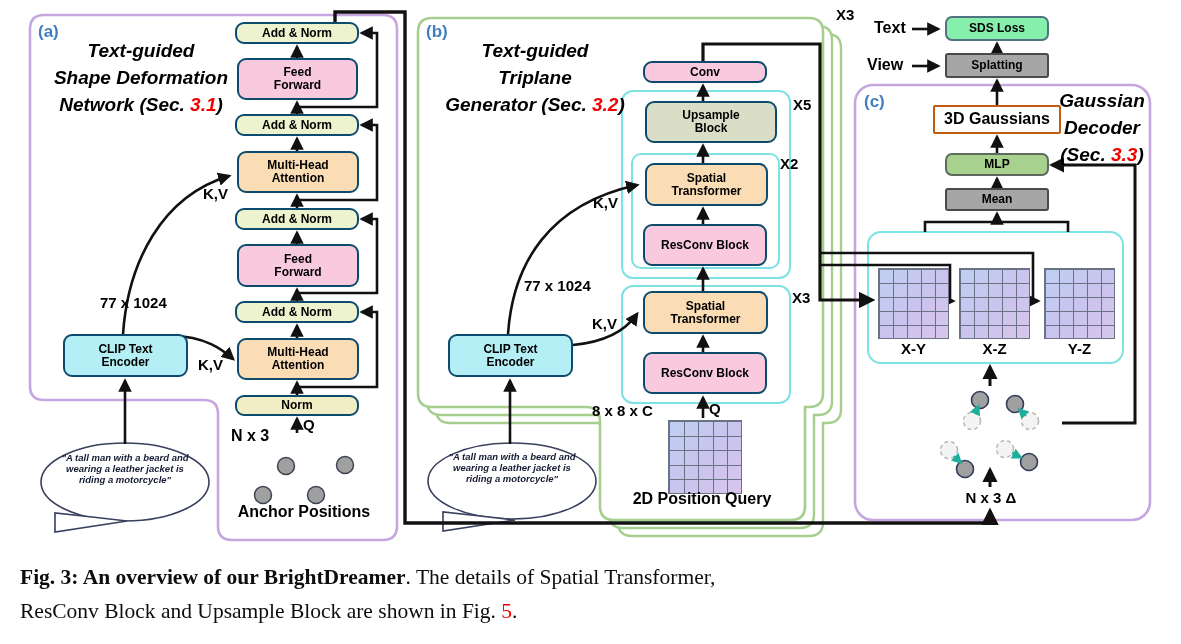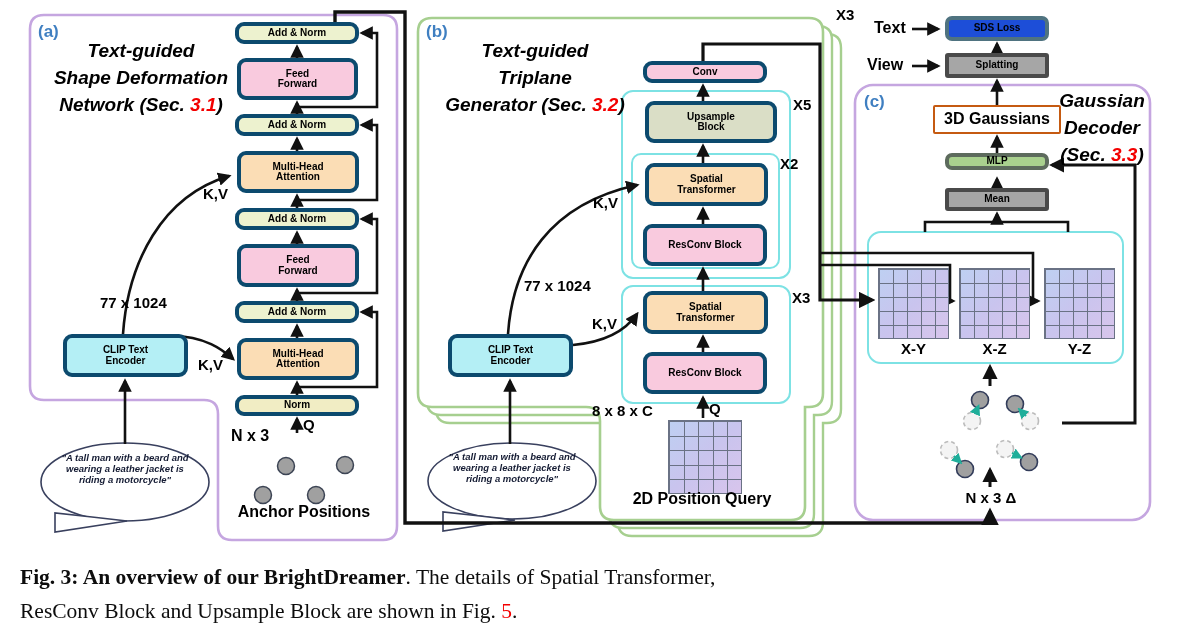--- a/index.html
+++ b/index.html
@@ -1,30 +1,30 @@
 <!DOCTYPE html>
 <html><head>
 <meta charset="utf-8">
 <style>
   html,body{margin:0;padding:0;background:#fff;}
   #fig{position:relative;width:1181px;height:644px;background:#fff;overflow:hidden;
        font-family:"Liberation Sans","DejaVu Sans",sans-serif;}
   #wires{position:absolute;left:0;top:0;z-index:1;}
-  .bx{position:absolute;border:4px solid #0c4a6e;border-radius:9px;display:flex;align-items:center;
-      justify-content:center;text-align:center;font-weight:700;font-size:10px;line-height:1.05;
+  .bx{position:absolute;border:2px solid #0c4a6e;border-radius:9px;display:flex;align-items:center;
+      justify-content:center;text-align:center;font-weight:700;font-size:12px;line-height:1.05;
       color:#000;z-index:3;box-sizing:border-box;}
   .f-an{background:#edf2cf;}
   .f-norm{background:#f1edc4;border-radius:9px;}
   .f-pink{background:#f9cade;}
   .f-or{background:#fbddb5;}
   .f-cy{background:#b4eff5;}
   .f-ol{background:#dadec6;}
   .f-gray{background:#a6a6a6;border-color:#4a4a4a;border-radius:3px;}
   .f-green{background:#a9d18e;border-color:#5d6b5d;border-radius:7px;}
-  .f-sds{background:#1d4ed8;border-color:#4f7380;border-radius:7px;}
+  .f-sds{background:#86efac;border-color:#4f7380;border-radius:7px;}
   .f-g3d{background:#fff;border:2px solid #c55a11;border-radius:2px;font-size:16px;}
   .narrow{padding:0 32px;}
   .narrow2{padding:0 15px;}
   .lbl{position:absolute;z-index:4;font-weight:700;font-size:15px;color:#000;white-space:nowrap;}
   .tag{position:absolute;z-index:4;font-weight:700;font-size:17px;color:#3f7fc1;}
   .ptitle{position:absolute;z-index:4;font-weight:700;font-style:italic;font-size:19px;
           text-align:center;line-height:1.42;color:#000;}
   .red{color:#f30000;}
   .bigl{font-size:16px;}
   .grid{position:absolute;z-index:3;border:1.5px solid #6a7285;box-sizing:border-box;
@@ -225,21 +225,21 @@
   <div>Gaussian</div>
   <div>Decoder</div>
   <div><span>(Sec. </span><span class="red">3.3</span><span>)</span></div>
 </div>
 
 <div class="lbl bigl" style="left:874px;top:19px;">Text</div>
 <div class="lbl bigl" style="left:867px;top:56px;">View</div>
 <div class="bx f-sds" style="left:945px;top:16px;width:104px;height:25px;">SDS Loss</div>
 <div class="bx f-gray" style="left:945px;top:53px;width:104px;height:25px;">Splatting</div>
 <div class="bx f-g3d" style="left:933px;top:105px;width:128px;height:29px;">3D Gaussians</div>
-<div class="bx f-green" style="left:945px;top:153px;width:104px;height:17px;">MLP</div>
+<div class="bx f-green" style="left:945px;top:153px;width:104px;height:23px;">MLP</div>
 <div class="bx f-gray" style="left:945px;top:188px;width:104px;height:23px;">Mean</div>
 
 <div class="grid" style="left:878px;top:268px;width:71px;height:71px;"></div>
 <div class="grid" style="left:959px;top:268px;width:71px;height:71px;"></div>
 <div class="grid" style="left:1044px;top:268px;width:71px;height:71px;"></div>
 <div class="lbl" style="left:878px;top:340px;width:71px;text-align:center;">X-Y</div>
 <div class="lbl" style="left:959px;top:340px;width:71px;text-align:center;">X-Z</div>
 <div class="lbl" style="left:1044px;top:340px;width:71px;text-align:center;">Y-Z</div>
 <div class="lbl" style="left:946px;top:489px;width:90px;text-align:center;">N x 3 Δ</div>
 

